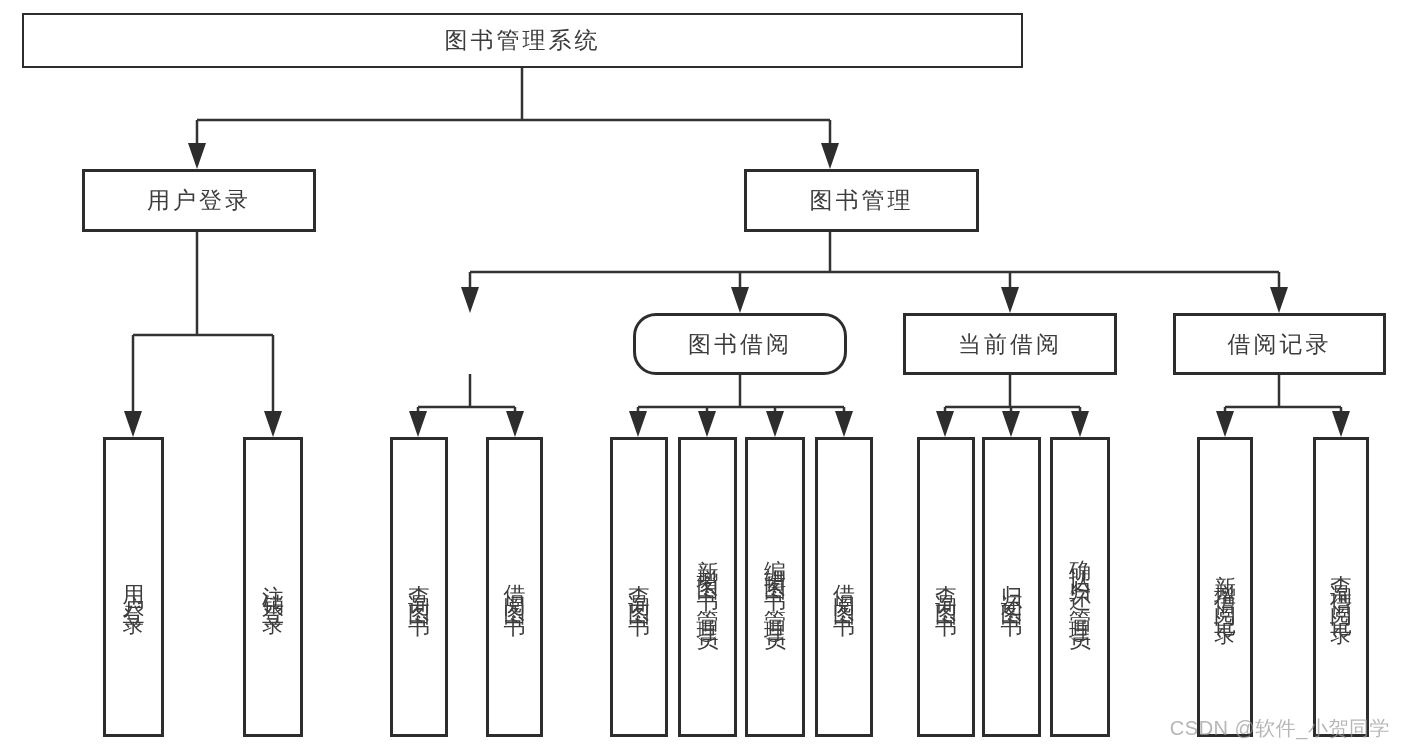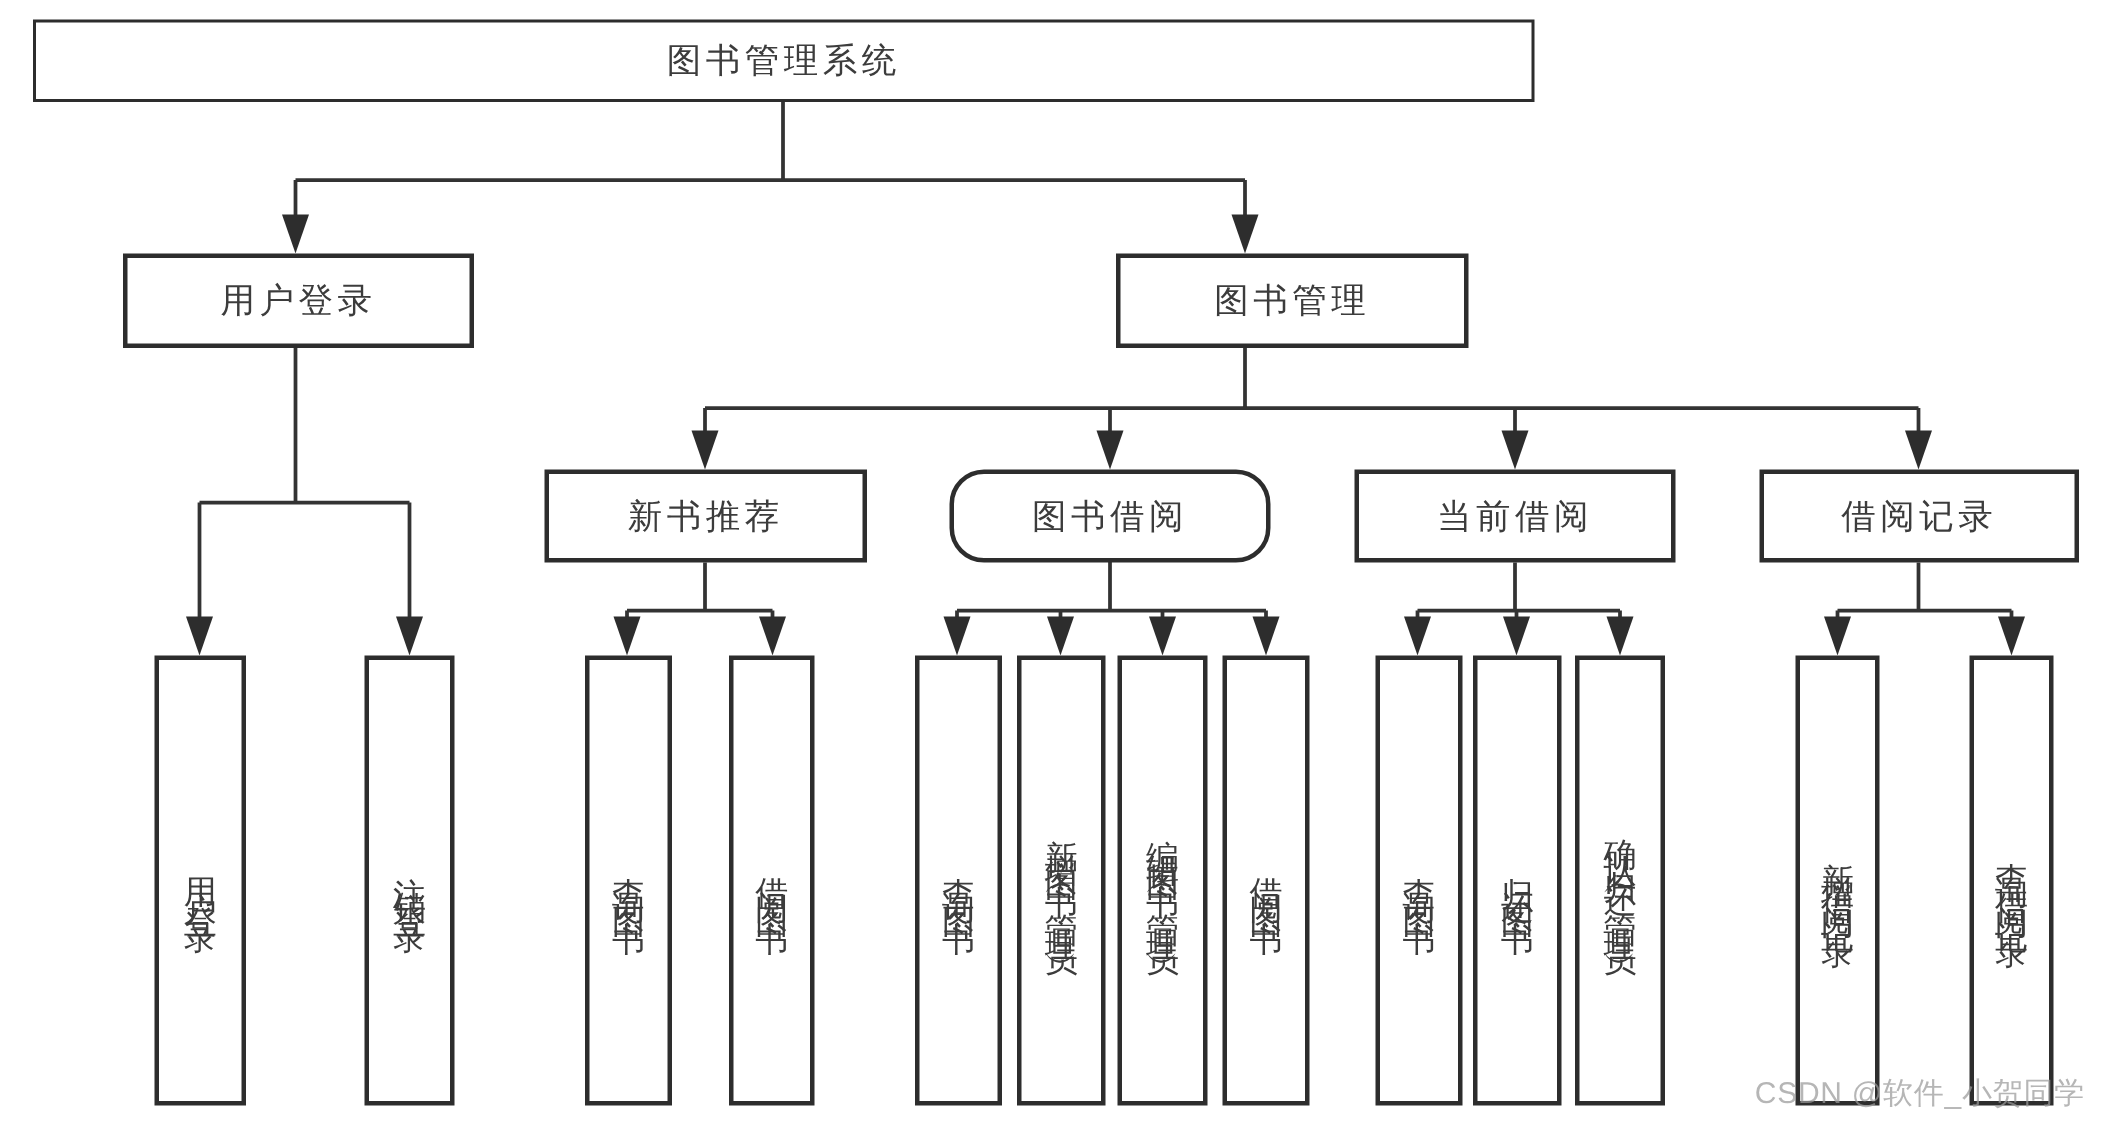--- a/index.html
+++ b/index.html
@@ -86,23 +86,20 @@
     <span class="lbl">图书管理系统</span>
   </div>
 
   <div class="node h" style="left:82px; top:169px; width:234px; height:63px;">
     <span class="lbl">用户登录</span>
   </div>
   <div class="node h" style="left:712px; top:169px; width:235px; height:63px;margin-left:32px;">
     <span class="lbl">图书管理</span>
   </div>
 
-  <div class="node h" style="left:363px; top:313px; width:215px; height:62px;">
-    <span class="lbl">新书推荐</span>
-  </div>
   <div class="node h" style="left:633px; top:313px; width:214px; height:62px;border-radius:23px;">
     <span class="lbl">图书借阅</span>
   </div>
   <div class="node h" style="left:903px; top:313px; width:214px; height:62px;">
     <span class="lbl">当前借阅</span>
   </div>
   <div class="node h" style="left:1173px; top:313px; width:213px; height:62px;">
     <span class="lbl">借阅记录</span>
   </div>
 

